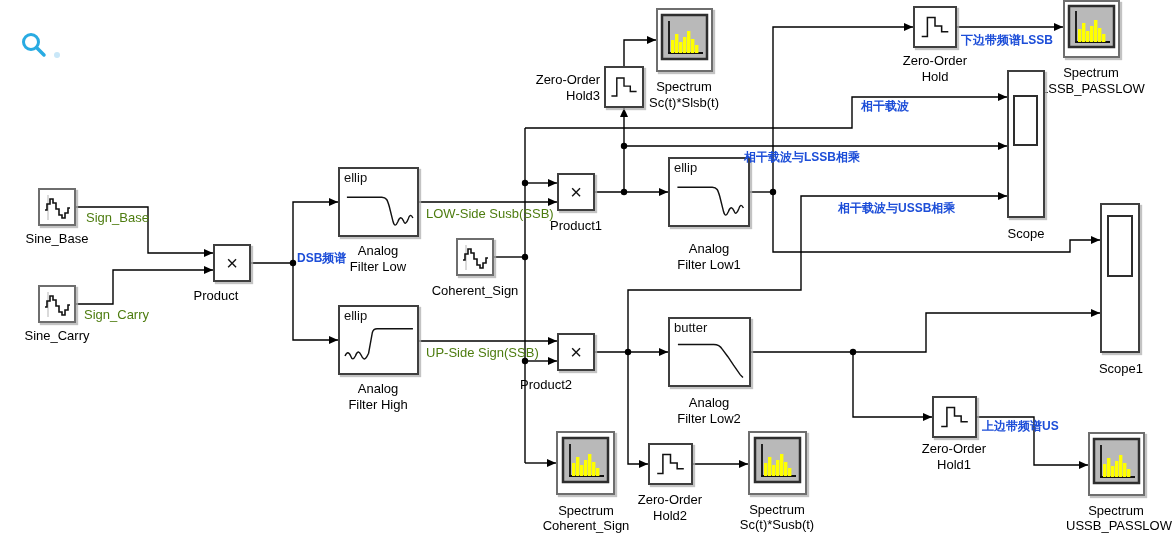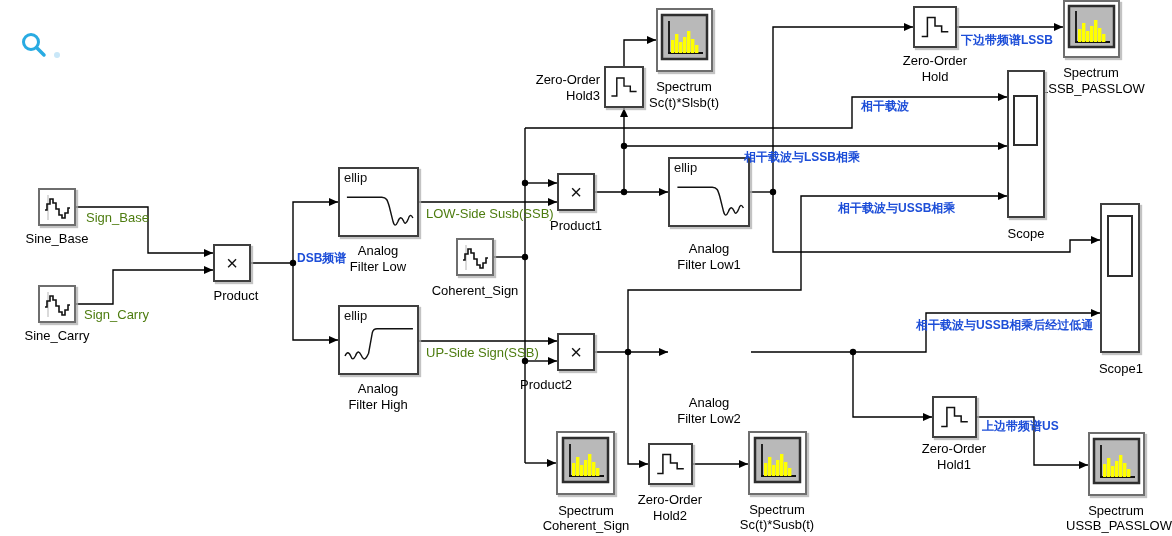--- a/index.html
+++ b/index.html
@@ -123,21 +123,21 @@
     <svg viewBox="0 0 34 34">
       <line x1="8" y1="5" x2="8" y2="30" stroke="#b5b5b5" stroke-width="1"></line>
       <path d="M5,20 L7,20 7,14 10,14 10,9 13,9 13,13 16,13 16,19 19,19 19,25 22,25 22,28 25,28 25,23 28,23 28,18 30,18" fill="none" stroke="#111" stroke-width="1.6"></path>
     </svg>
   </div>
   <div class="lbl" style="left:425px;top:283px">Coherent_Sign</div>
 
   <div class="blk prod" style="left:213px;top:244px;width:38px;height:38px">
     <span>×</span>
   </div>
-  <div class="lbl" style="left:186px;top:288px">Product</div>
+  <div class="lbl" style="left:166px;top:288px">Product</div>
 
   <div class="blk prod" style="left:557px;top:173px;width:38px;height:38px">
     <span>×</span>
   </div>
   <div class="lbl" style="left:526px;top:218px">Product1</div>
 
   <div class="blk prod" style="left:557px;top:333px;width:38px;height:38px">
     <span>×</span>
   </div>
   <div class="lbl" style="left:496px;top:377px">Product2</div>
@@ -162,20 +162,26 @@
 
   <div class="blk filter" style="left:668px;top:157px;width:82px;height:70px">
     <div class="method">ellip</div>
     <svg viewBox="0 0 81 70">
       <path d="M7,30 L44,30 C49,30 50,33 52,40 L56,56 Q58,63 61,56 Q64,48 67,55 Q69,61 72,53 Q74,46 77,52" fill="none" stroke="#111" stroke-width="1.5"></path>
     </svg>
   </div>
   <div class="lbl" style="left:659px;top:241px">Analog</div>
   <div class="lbl" style="left:659px;top:257px">Filter Low1</div>
 
+  <div class="blk filter" style="left:668px;top:317px;width:83px;height:70px">
+    <div class="method">butter</div>
+    <svg viewBox="0 0 81 70">
+      <path d="M7,27 L45,27 Q51,27 54,32 L60,40 66,49 73,59 76,62" fill="none" stroke="#111" stroke-width="1.5"></path>
+    </svg>
+  </div>
   <div class="lbl" style="left:659px;top:395px">Analog</div>
   <div class="lbl" style="left:659px;top:411px">Filter Low2</div>
 
   <div class="blk" style="left:604px;top:66px;width:40px;height:42px">
     <svg viewBox="0 0 40 40">
       <path d="M6,30 L12,30 12,10 20,10 20,19 27,19 27,25 34,25" fill="none" stroke="#111" stroke-width="1.6"></path>
     </svg>
   </div>
   <div class="lbl r" style="left:480px;top:72px">Zero-Order</div>
   <div class="lbl r" style="left:480px;top:88px">Hold3</div>
@@ -305,17 +311,16 @@
   <div class="lbl" style="left:1071px;top:361px">Scope1</div>
 
   <div class="sig" style="left:86px;top:210px">Sign_Base</div>
   <div class="sig" style="left:84px;top:307px">Sign_Carry</div>
   <div class="sig cn" style="left:297px;top:250px">DSB频谱</div>
   <div class="sig" style="left:426px;top:206px">LOW-Side Susb(SSB)</div>
   <div class="sig" style="left:426px;top:345px">UP-Side Sign(SSB)</div>
   <div class="sig cn" style="left:861px;top:98px">相干载波</div>
   <div class="sig cn" style="left:744px;top:149px">相干载波与LSSB相乘</div>
   <div class="sig cn" style="left:838px;top:200px">相干载波与USSB相乘</div>
-  <div class="sig cn" style="left:916px;top:317px">相干载波与USSB相乘后经过低通</div>
   <div class="sig cn" style="left:961px;top:32px">下边带频谱LSSB</div>
   <div class="sig cn" style="left:982px;top:418px">上边带频谱US</div>
 
 </div>
 
 </body></html>

